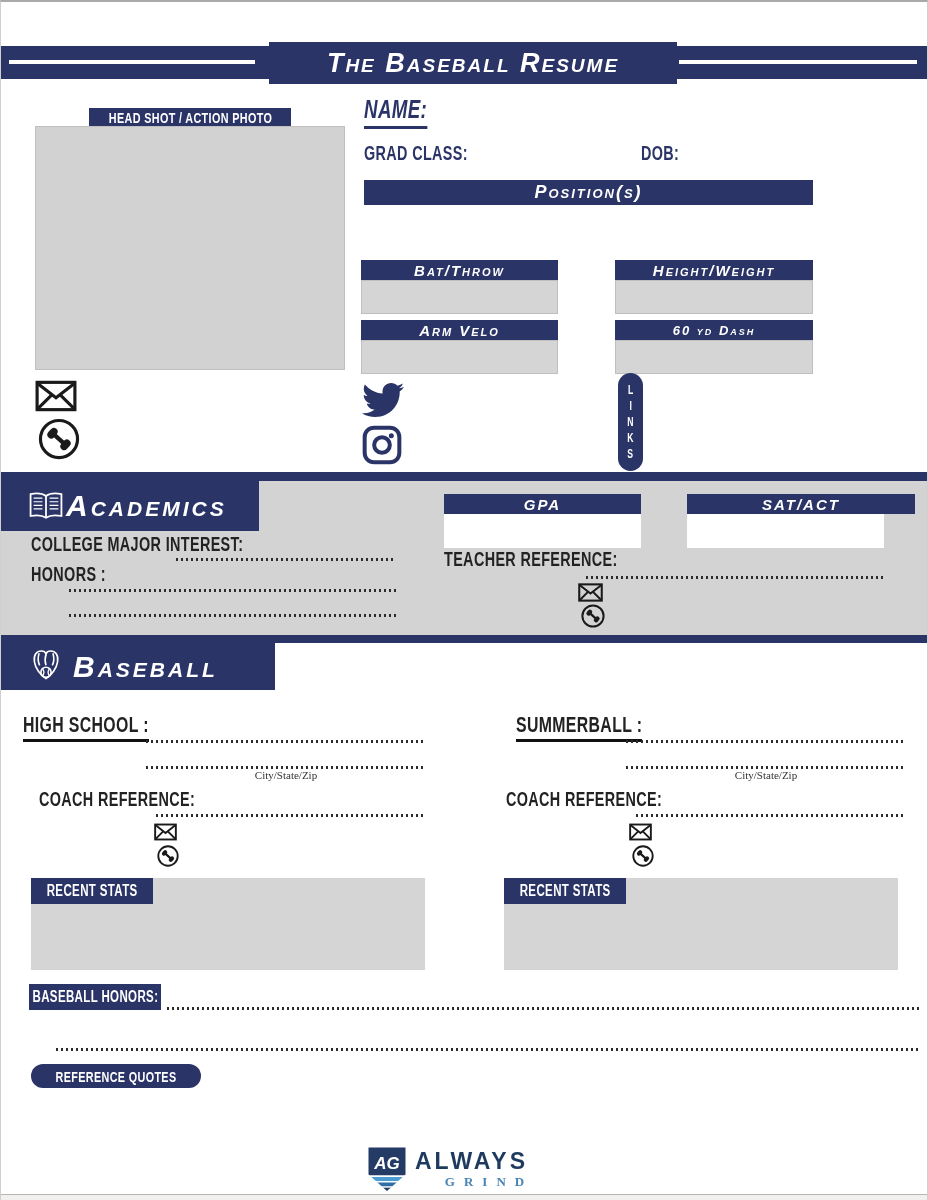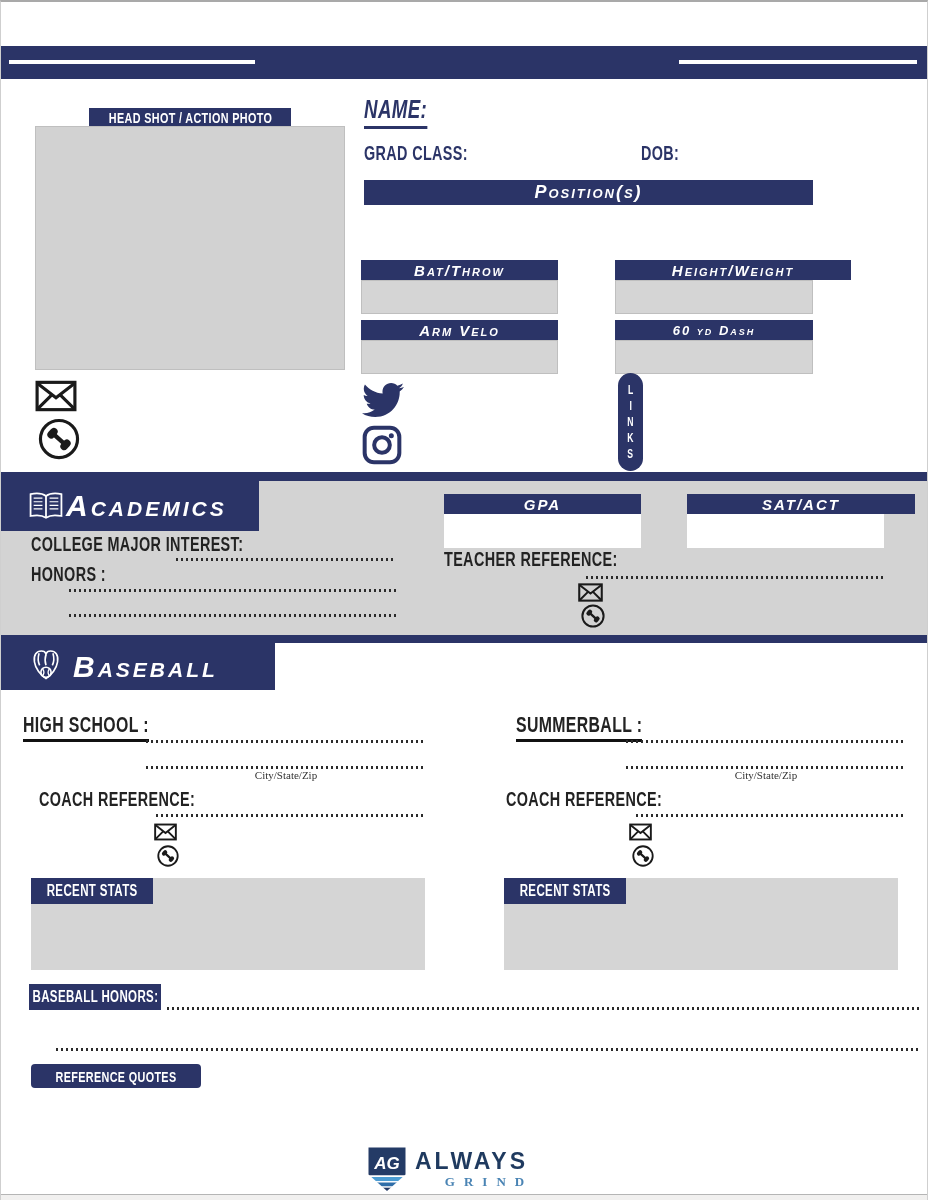--- a/index.html
+++ b/index.html
@@ -30,20 +30,23 @@
   svg{display:block;}
 </style>
 </head>
 <body>
 
 <div class="page">
 
   <div class="abs navy" style="left:0;top:44px;width:928px;height:33px;"></div>
   <div class="abs" style="left:8px;top:58px;width:246px;height:4px;background:#fff;"></div>
   <div class="abs" style="left:678px;top:58px;width:238px;height:4px;background:#fff;"></div>
+  <div class="abs navy flexc" style="left:268px;top:40px;width:408px;height:42px;">
+    <span class="sc" style="font-size:27px;">The Baseball Resume</span>
+  </div>
 
   <div class="abs navy flexc" style="left:88px;top:106px;width:202px;height:19px;">
     <span class="cond ctr wht-t" style="font-size:15px;">HEAD SHOT / ACTION PHOTO</span>
   </div>
   <div class="abs graybox" style="left:34px;top:124px;width:310px;height:244px;background:#d2d2d2;"></div>
 
   <div class="abs" style="left:363px;top:92px;">
     <span class="cond nvy-t" style="font-size:26px;font-style:italic;border-bottom:3px solid #2b3467;padding-bottom:1px;">NAME:</span>
   </div>
   <div class="abs" style="left:363px;top:140px;">
@@ -54,21 +57,21 @@
   </div>
   <div class="abs navy flexc" style="left:363px;top:178px;width:449px;height:25px;">
     <span class="sc" style="font-size:18px;">Position(s)</span>
   </div>
 
   <div class="abs navy flexc" style="left:360px;top:258px;width:197px;height:20px;">
     <span class="sc" style="font-size:15px;">Bat/Throw</span>
   </div>
   <div class="abs graybox" style="left:360px;top:278px;width:197px;height:34px;"></div>
 
-  <div class="abs navy flexc" style="left:614px;top:258px;width:236px;height:20px;justify-content:center;">
+  <div class="abs navy flexc" style="left:614px;top:258px;width:198px;height:20px;justify-content:center;">
     <span class="sc" style="font-size:15px;">Height/Weight</span>
   </div>
   <div class="abs graybox" style="left:614px;top:278px;width:198px;height:34px;"></div>
 
   <div class="abs navy flexc" style="left:360px;top:318px;width:197px;height:20px;">
     <span class="sc" style="font-size:15px;">Arm Velo</span>
   </div>
   <div class="abs graybox" style="left:360px;top:338px;width:197px;height:34px;"></div>
 
   <div class="abs navy flexc" style="left:614px;top:318px;width:198px;height:20px;">
@@ -245,21 +248,21 @@
   <div class="abs navy flexc" style="left:503px;top:876px;width:122px;height:26px;">
     <span class="cond ctr wht-t" style="font-size:16px;">RECENT STATS</span>
   </div>
 
   <div class="abs navy flexc" style="left:28px;top:982px;width:132px;height:26px;align-items:center;">
     <span class="cond ctr wht-t" style="font-size:16px;">BASEBALL HONORS:</span>
   </div>
   <div class="abs dots" style="left:166px;top:1005px;width:754px;"></div>
   <div class="abs dots" style="left:55px;top:1046px;width:865px;"></div>
 
-  <div class="abs navy flexc" style="left:30px;top:1062px;width:170px;height:24px;border-radius:4px;">
+  <div class="abs navy flexc" style="left:30px;top:1062px;width:170px;height:24px;border-radius:12px;">
     <span class="cond ctr wht-t" style="font-size:15px;">REFERENCE QUOTES</span>
   </div>
 
   <div class="abs" style="left:366px;top:1144px;">
     <svg width="40" height="47" viewBox="0 0 40 47">
       <defs>
           <clipPath id="shieldclip">
             <path d="M1.5 1.5 H38.5 V28.5 L20 45 L1.5 28.5 Z"></path>
           </clipPath>
         </defs>

